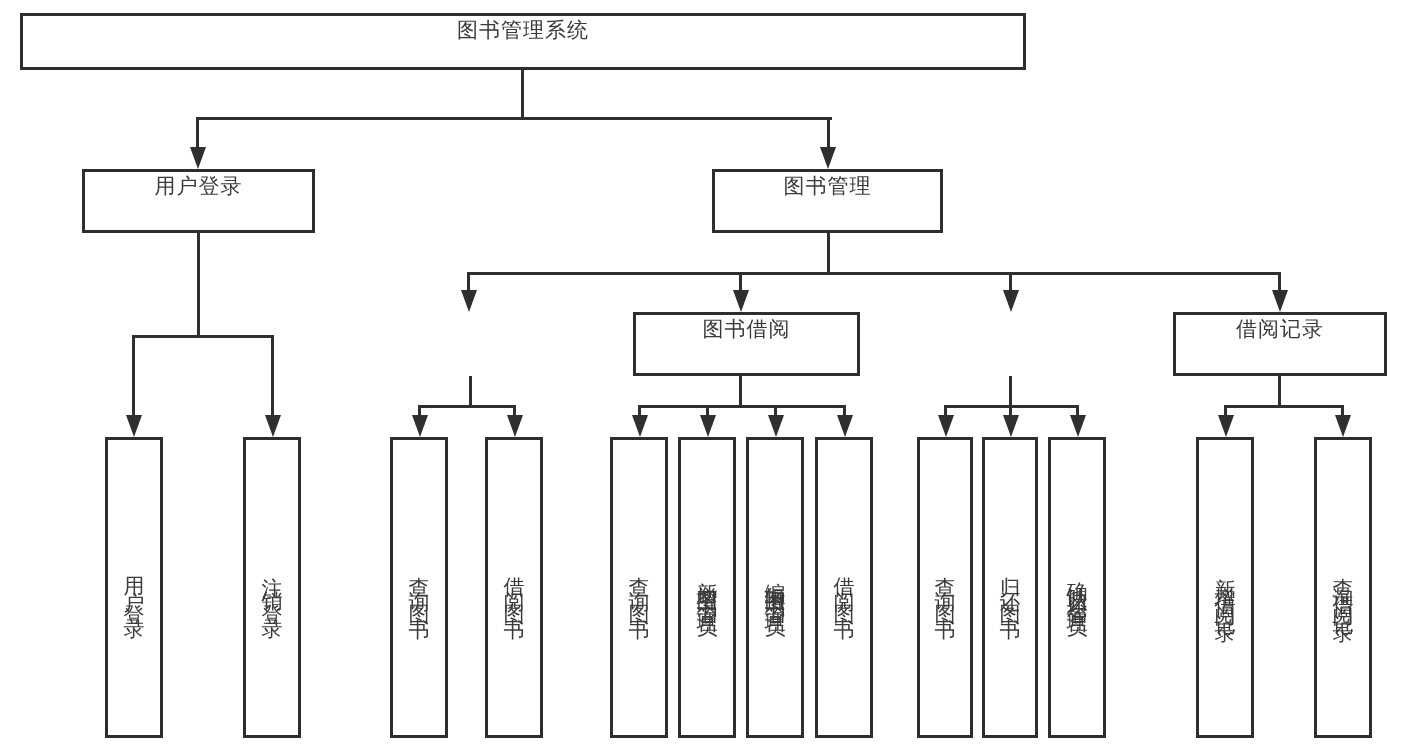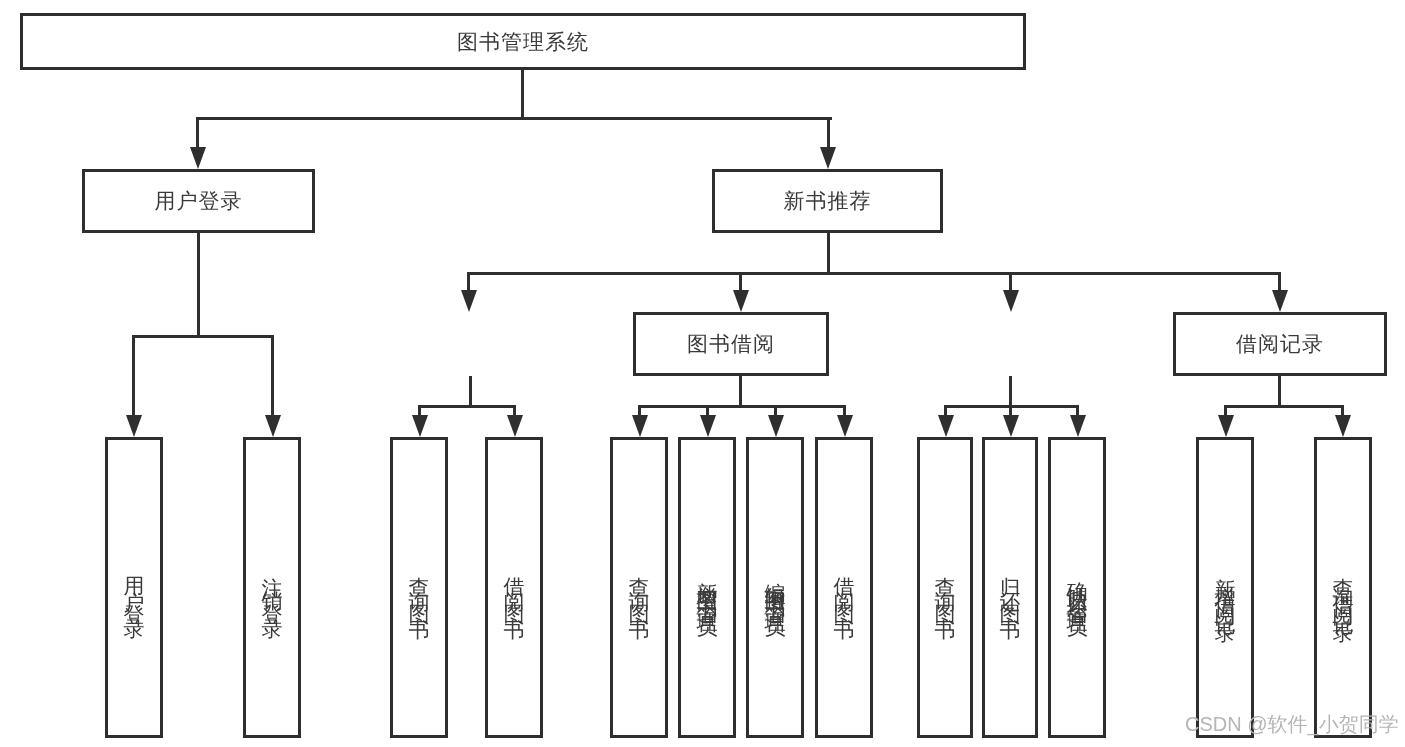--- a/index.html
+++ b/index.html
@@ -15,21 +15,21 @@
     background: #ffffff;
     overflow: hidden;
   }
   
   .hbox {
     position: absolute;
     box-sizing: border-box;
     border: 3px solid #2e2e2e;
     background: #ffffff;
     display: flex;
-    align-items: center;
+    align-items: flex-start;
     justify-content: center;
     font-size: 21px;
     color: #3a3a3a;
     letter-spacing: 1px;
   }
   .vbox {
     position: absolute;
     box-sizing: border-box;
     border: 3px solid #2e2e2e;
     background: #ffffff;
@@ -87,42 +87,42 @@
   <div class="line" style="left:196px; top:117px; width:636px; height:3px;"></div>
   <div class="line" style="left:196px; top:117px; width:3px; height:31px;"></div>
   <div class="arrow" style="left:190px; top:147px;"></div>
   <div class="line" style="left:827px; top:117px; width:3px; height:31px;"></div>
   <div class="arrow" style="left:820px; top:147px;"></div>
 
   <div class="hbox" style="left:82px; top:169px; width:233px; height:64px;">
     <span>用户登录</span>
   </div>
   <div class="hbox" style="left:712px; top:169px; width:231px; height:64px;">
-    <span>新书推荐</span>
+    <span>图书管理</span>
   </div>
 
   <div class="line" style="left:197px; top:233px; width:3px; height:102px;"></div>
   <div class="line" style="left:132px; top:335px; width:142px; height:3px;"></div>
   <div class="line" style="left:132px; top:335px; width:3px; height:81px;"></div>
   <div class="arrow" style="left:126px; top:415px;"></div>
   <div class="line" style="left:271px; top:335px; width:3px; height:81px;"></div>
   <div class="arrow" style="left:265px; top:415px;"></div>
 
   <div class="line" style="left:827px; top:233px; width:3px; height:39px;"></div>
   <div class="line" style="left:467px; top:272px; width:814px; height:3px;"></div>
   <div class="line" style="left:467px; top:272px; width:3px; height:20px;"></div>
   <div class="arrow" style="left:461px; top:290px;"></div>
   <div class="line" style="left:739px; top:272px; width:3px; height:20px;"></div>
   <div class="arrow" style="left:733px; top:290px;"></div>
   <div class="line" style="left:1009px; top:272px; width:3px; height:20px;"></div>
   <div class="arrow" style="left:1003px; top:290px;"></div>
   <div class="line" style="left:1278px; top:272px; width:3px; height:20px;"></div>
   <div class="arrow" style="left:1272px; top:290px;"></div>
 
-  <div class="hbox" style="left:633px; top:312px; width:196px; height:64px;">
+  <div class="hbox" style="left:633px; top:312px; width:227px; height:64px;">
     <span>图书借阅</span>
   </div>
   <div class="hbox" style="left:1173px; top:312px; width:214px; height:64px;">
     <span>借阅记录</span>
   </div>
 
   <div class="line" style="left:469px; top:376px; width:3px; height:30px;"></div>
   <div class="line" style="left:418px; top:405px; width:98px; height:3px;"></div>
   <div class="line" style="left:418px; top:405px; width:3px; height:12px;"></div>
   <div class="arrow" style="left:412px; top:415px;"></div>
@@ -189,15 +189,14 @@
   <div class="vbox" style="left:1048px;">
     <span class="vtext ls9">确认归还（管理员）</span>
   </div>
   <div class="vbox" style="left:1196px;">
     <span class="vtext ls6">新增借阅记录</span>
   </div>
   <div class="vbox" style="left:1314px;">
     <span class="vtext ls6">查询借阅记录</span>
   </div>
 
-  <div id="watermark">CSDN @软件_小贺同学</div>
 
 </div>
 
 </body></html>

